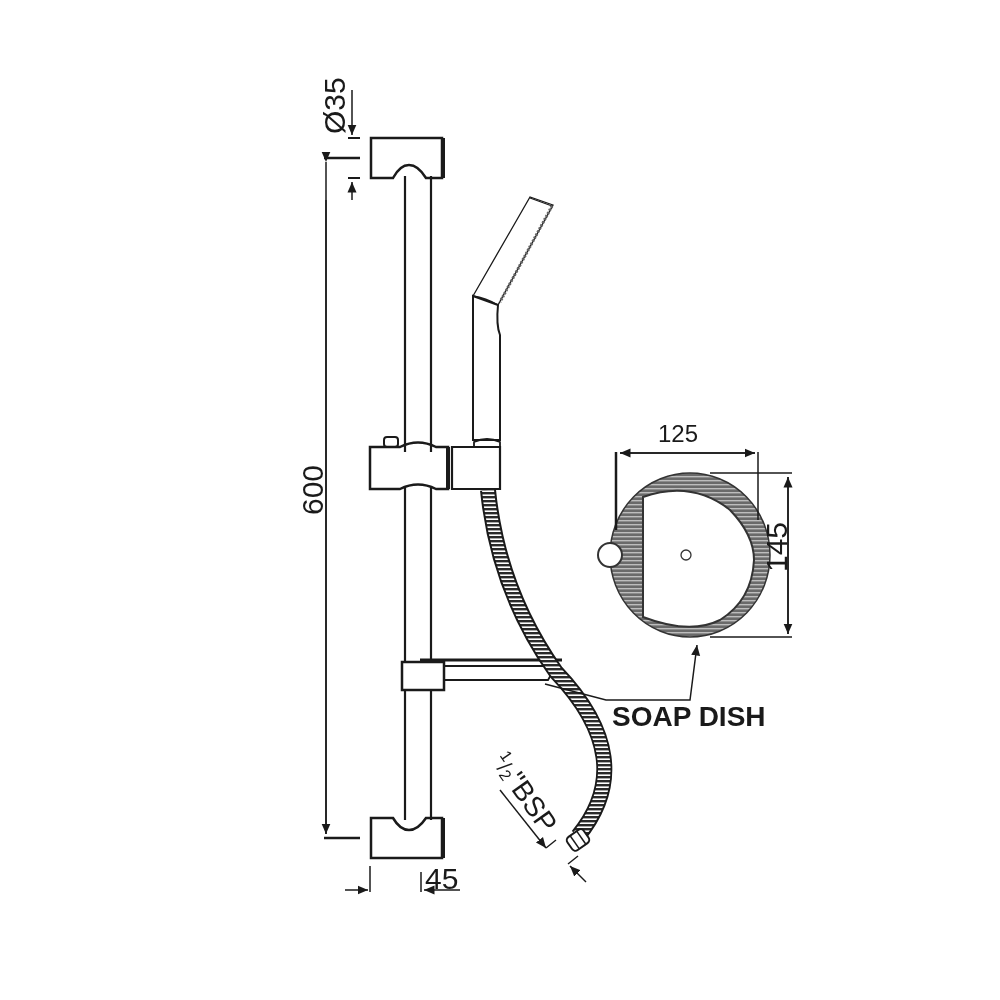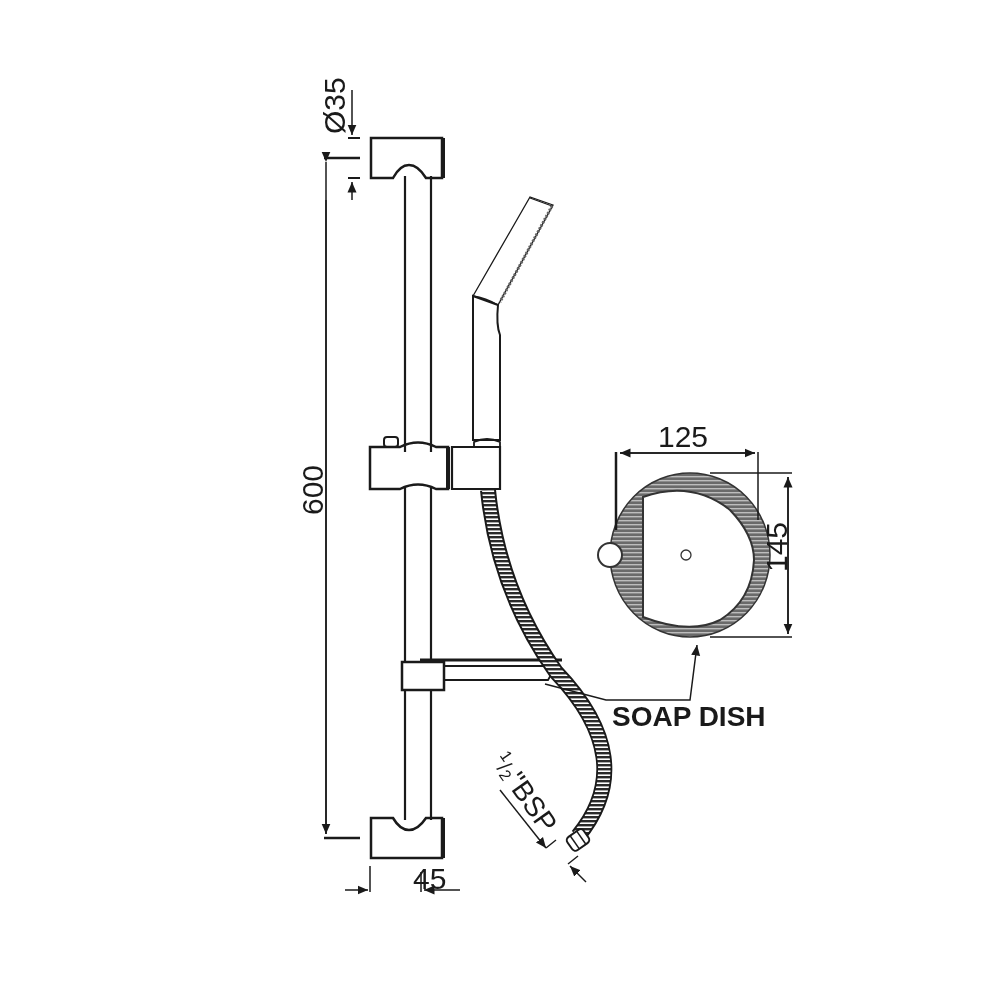--- a/index.html
+++ b/index.html
@@ -130,23 +130,23 @@
       <line x1="788" y1="477" x2="788" y2="634" stroke-width="1.5" marker-end="url(#arr)"></line>
       <line x1="788" y1="634" x2="788" y2="477" stroke-width="1.5" marker-end="url(#arr)"></line>
     </g>
   </g>
 </svg>
 
 <div class="lbl rot" style="left:320px; top:134px; font-size:30px; transform:rotate(-90deg);">Ø35</div>
 
 <div class="lbl rot" style="left:298px; top:515px; font-size:30px; transform:rotate(-90deg);">600</div>
 
-<div class="lbl" style="left:413px; top:864px; font-size:30px;">45</div>
+<div class="lbl" style="left:425px; top:864px; font-size:30px;">45</div>
 
-<div class="lbl" style="left:658px; top:422px; font-size:30px;">125</div>
+<div class="lbl" style="left:658px; top:422px; font-size:24px;">125</div>
 
 <div class="lbl rot" style="left:762px; top:572px; font-size:30px; transform:rotate(-90deg);">145</div>
 
 <div class="lbl" style="left:612px; top:703px; font-size:28px;font-weight:bold;">SOAP DISH</div>
 
 <div class="lbl rot" style="left:510px; top:748px; font-size:28px; transform:rotate(55deg);">
   <span style="font-size:16px; vertical-align:top;">1</span><span style="font-size:22px;">/</span><span style="font-size:16px; vertical-align:bottom;">2</span><span>"BSP</span>
 </div>
 
 </body></html>

